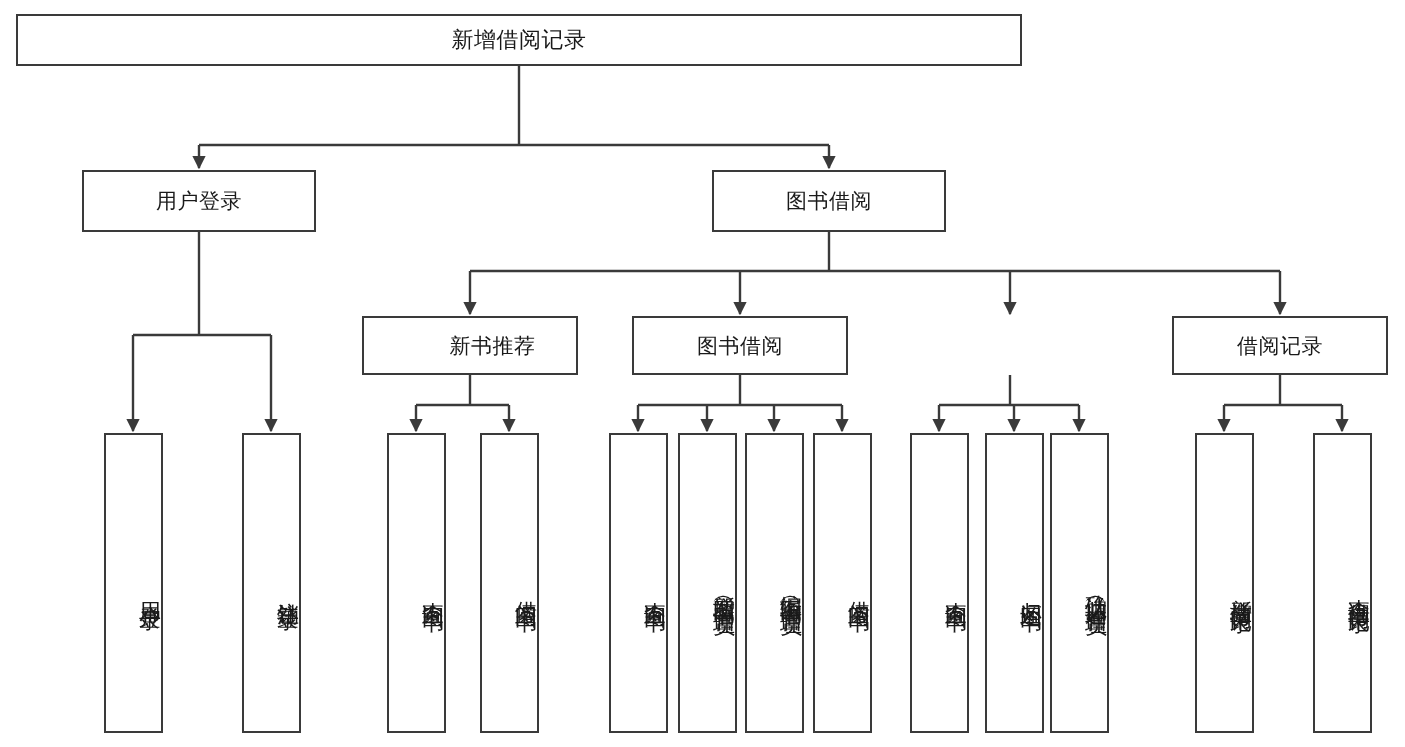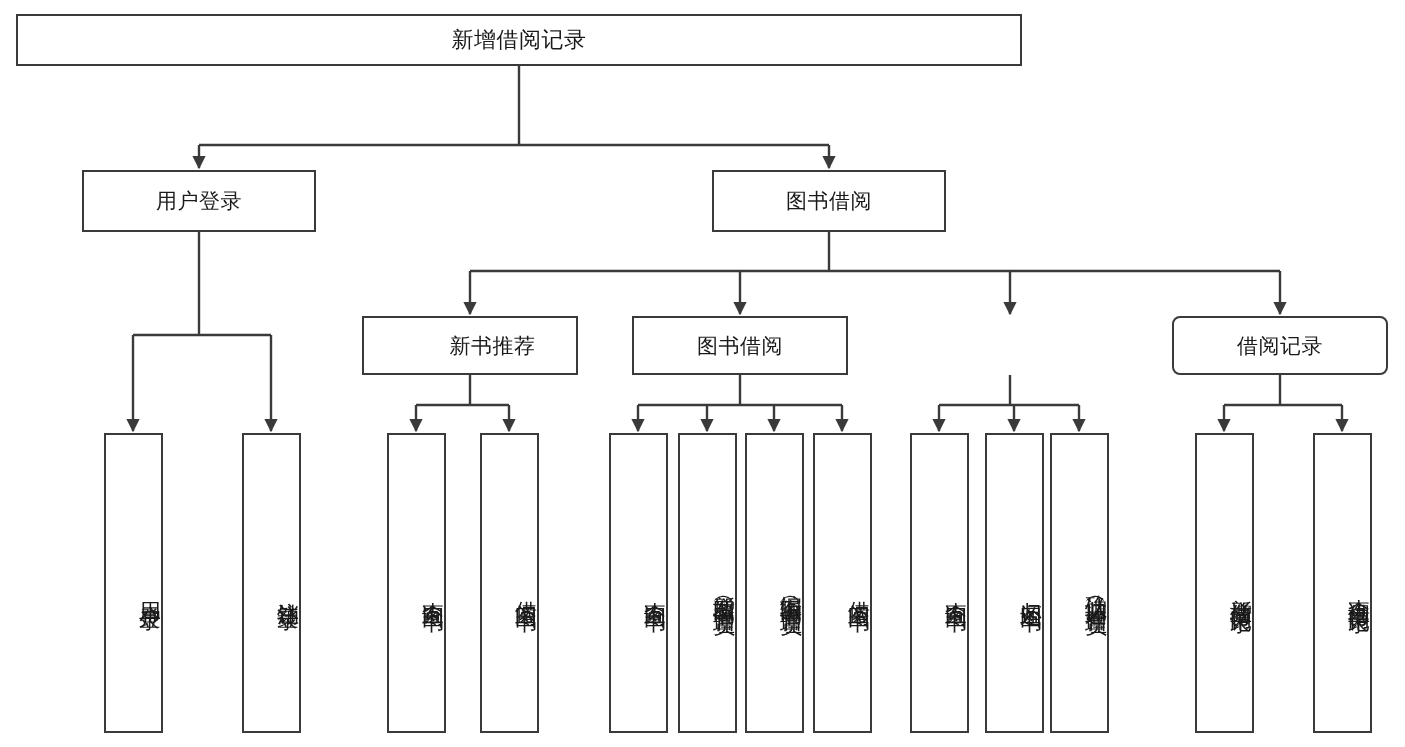--- a/index.html
+++ b/index.html
@@ -117,21 +117,21 @@
     </g>
   </svg>
 
   <div class="node node-h node-root" style="left: 16px; top: 14px; width: 1006px; height: 52px;">新增借阅记录</div>
 
   <div class="node node-h" style="left: 82px; top: 170px; width: 234px; height: 62px;">用户登录</div>
   <div class="node node-h" style="left: 712px; top: 170px; width: 234px; height: 62px;">图书借阅</div>
 
   <div class="node node-h" style="left: 362px; top: 316px; width: 216px; height: 59px; padding-left: 45px;">新书推荐</div>
   <div class="node node-h" style="left: 632px; top: 316px; width: 216px; height: 59px;">图书借阅</div>
-  <div class="node node-h" style="left: 1172px; top: 316px; width: 216px; height: 59px; border-radius: 8px;">借阅记录</div>
+  <div class="node node-h" style="left: 1172px; top: 316px; width: 216px; height: 59px;">借阅记录</div>
 
   <div class="node node-v" style="left: 104px; top: 433px; width: 59px; height: 300px;">用户登录</div>
   <div class="node node-v" style="left: 242px; top: 433px; width: 59px; height: 300px;">注销登录</div>
   <div class="node node-v" style="left: 387px; top: 433px; width: 59px; height: 300px;">查询图书</div>
   <div class="node node-v" style="left: 480px; top: 433px; width: 59px; height: 300px;">借阅图书</div>
   <div class="node node-v" style="left: 609px; top: 433px; width: 59px; height: 300px;">查询图书</div>
   <div class="node node-v" style="left: 678px; top: 433px; width: 59px; height: 300px;">新增图书（管理员）</div>
   <div class="node node-v" style="left: 745px; top: 433px; width: 59px; height: 300px;">编辑图书（管理员）</div>
   <div class="node node-v" style="left: 813px; top: 433px; width: 59px; height: 300px;">借阅图书</div>
   <div class="node node-v" style="left: 910px; top: 433px; width: 59px; height: 300px;">查询图书</div>

